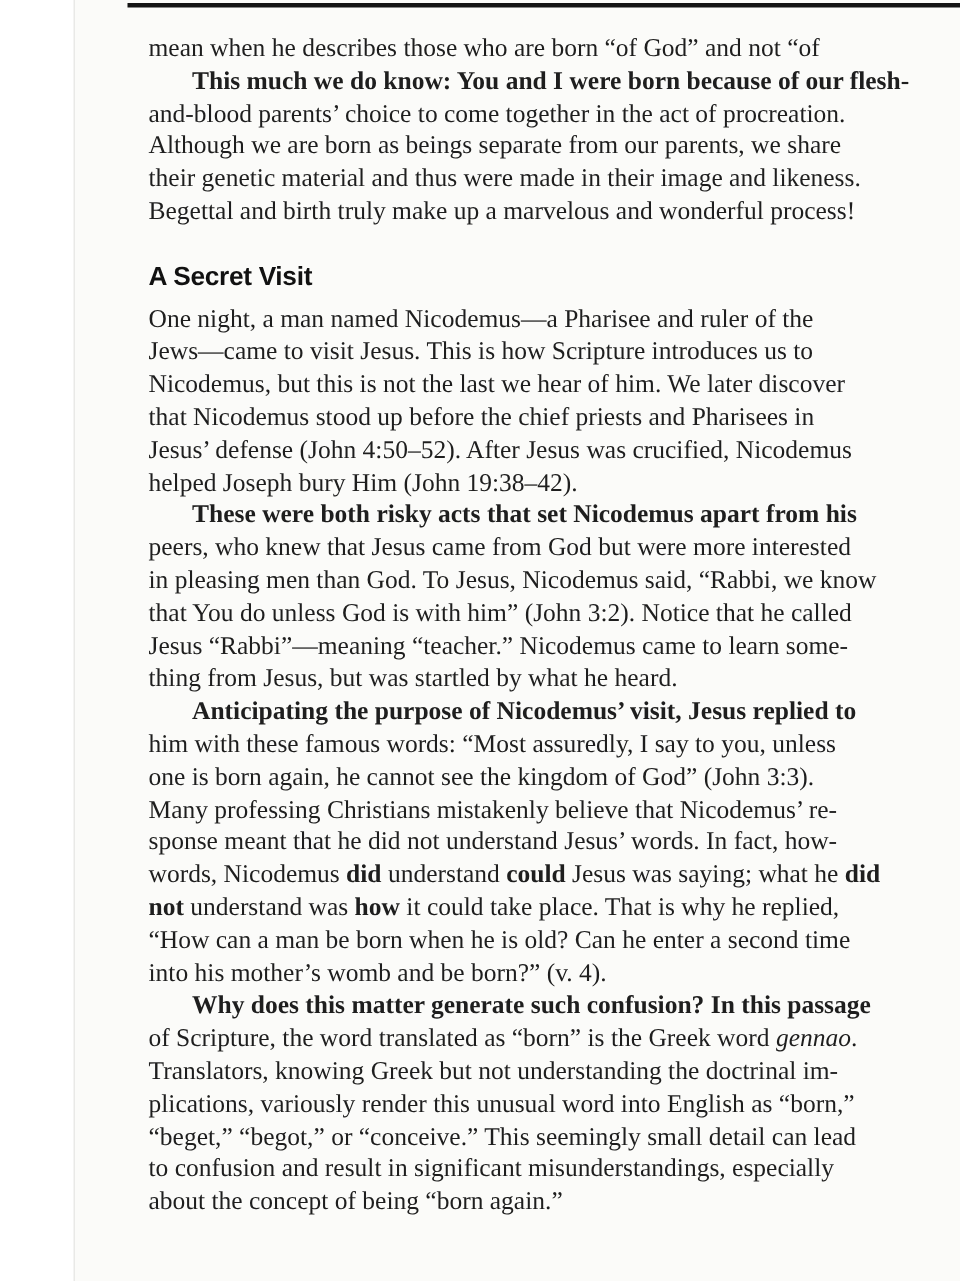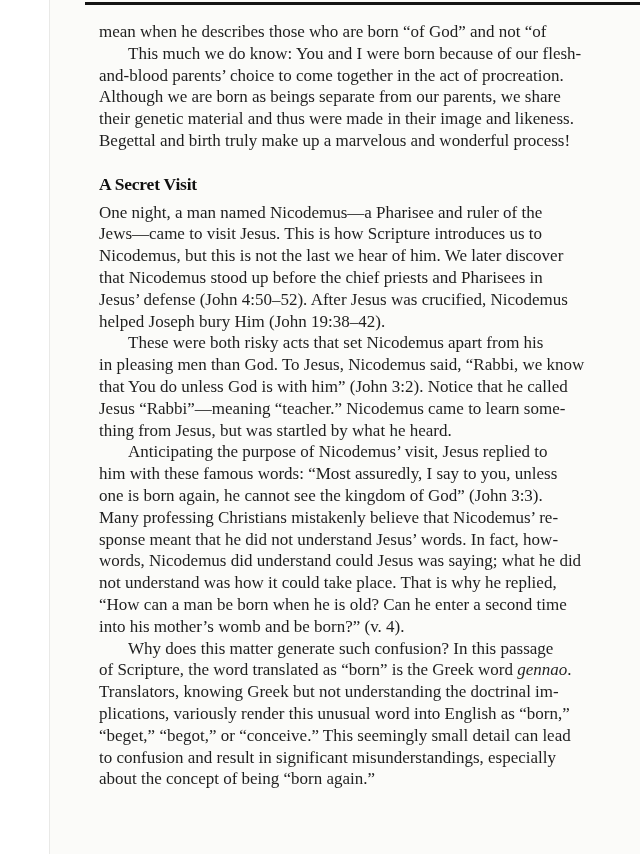--- a/index.html
+++ b/index.html
@@ -38,27 +38,27 @@
     line-height: 21.8px;
   }
 
   .para { margin: 0; }
 
   .line {
     white-space: pre;
     height: 21.8px;
   }
 
-  .line.indent { padding-left: 29px; }
+  .line.indent { padding-left: 29px; font-weight: bold; }
 
-  .line .b { font-weight: 400; }
+  .line .b { font-weight: 700; }
   .line .i { font-style: italic; }
 
   .heading {
-    font-family: Liberation Serif, serif;
+    font-family: Liberation Sans, sans-serif;
     font-weight: 700;
     font-size: 17.5px;
     line-height: 21.8px;
     color: #111111;
     margin-top: 22px;
     margin-bottom: 6px;
     letter-spacing: -0.2px;
   }
 </style>
 </head>
@@ -82,20 +82,21 @@
       <div class="para">
         <div class="line">One night, a man named Nicodemus—a Pharisee and ruler of the</div>
         <div class="line">Jews—came to visit Jesus. This is how Scripture introduces us to</div>
         <div class="line">Nicodemus, but this is not the last we hear of him. We later discover</div>
         <div class="line">that Nicodemus stood up before the chief priests and Pharisees in</div>
         <div class="line">Jesus’ defense (John 4:50–52). After Jesus was crucified, Nicodemus</div>
         <div class="line">helped Joseph bury Him (John 19:38–42).</div>
       </div>
       <div class="para">
         <div class="line indent">These were both risky acts that set Nicodemus apart from his</div>
+        <div class="line">peers, who knew that Jesus came from God but were more interested</div>
         <div class="line">in pleasing men than God. To Jesus, Nicodemus said, “Rabbi, we know</div>
         <div class="line">that You do unless God is with him” (John 3:2). Notice that he called</div>
         <div class="line">Jesus “Rabbi”—meaning “teacher.” Nicodemus came to learn some-</div>
         <div class="line">thing from Jesus, but was startled by what he heard.</div>
       </div>
       <div class="para">
         <div class="line indent">Anticipating the purpose of Nicodemus’ visit, Jesus replied to</div>
         <div class="line">him with these famous words: “Most assuredly, I say to you, unless</div>
         <div class="line">one is born again, he cannot see the kingdom of God” (John 3:3).</div>
         <div class="line">Many professing Christians mistakenly believe that Nicodemus’ re-</div>

